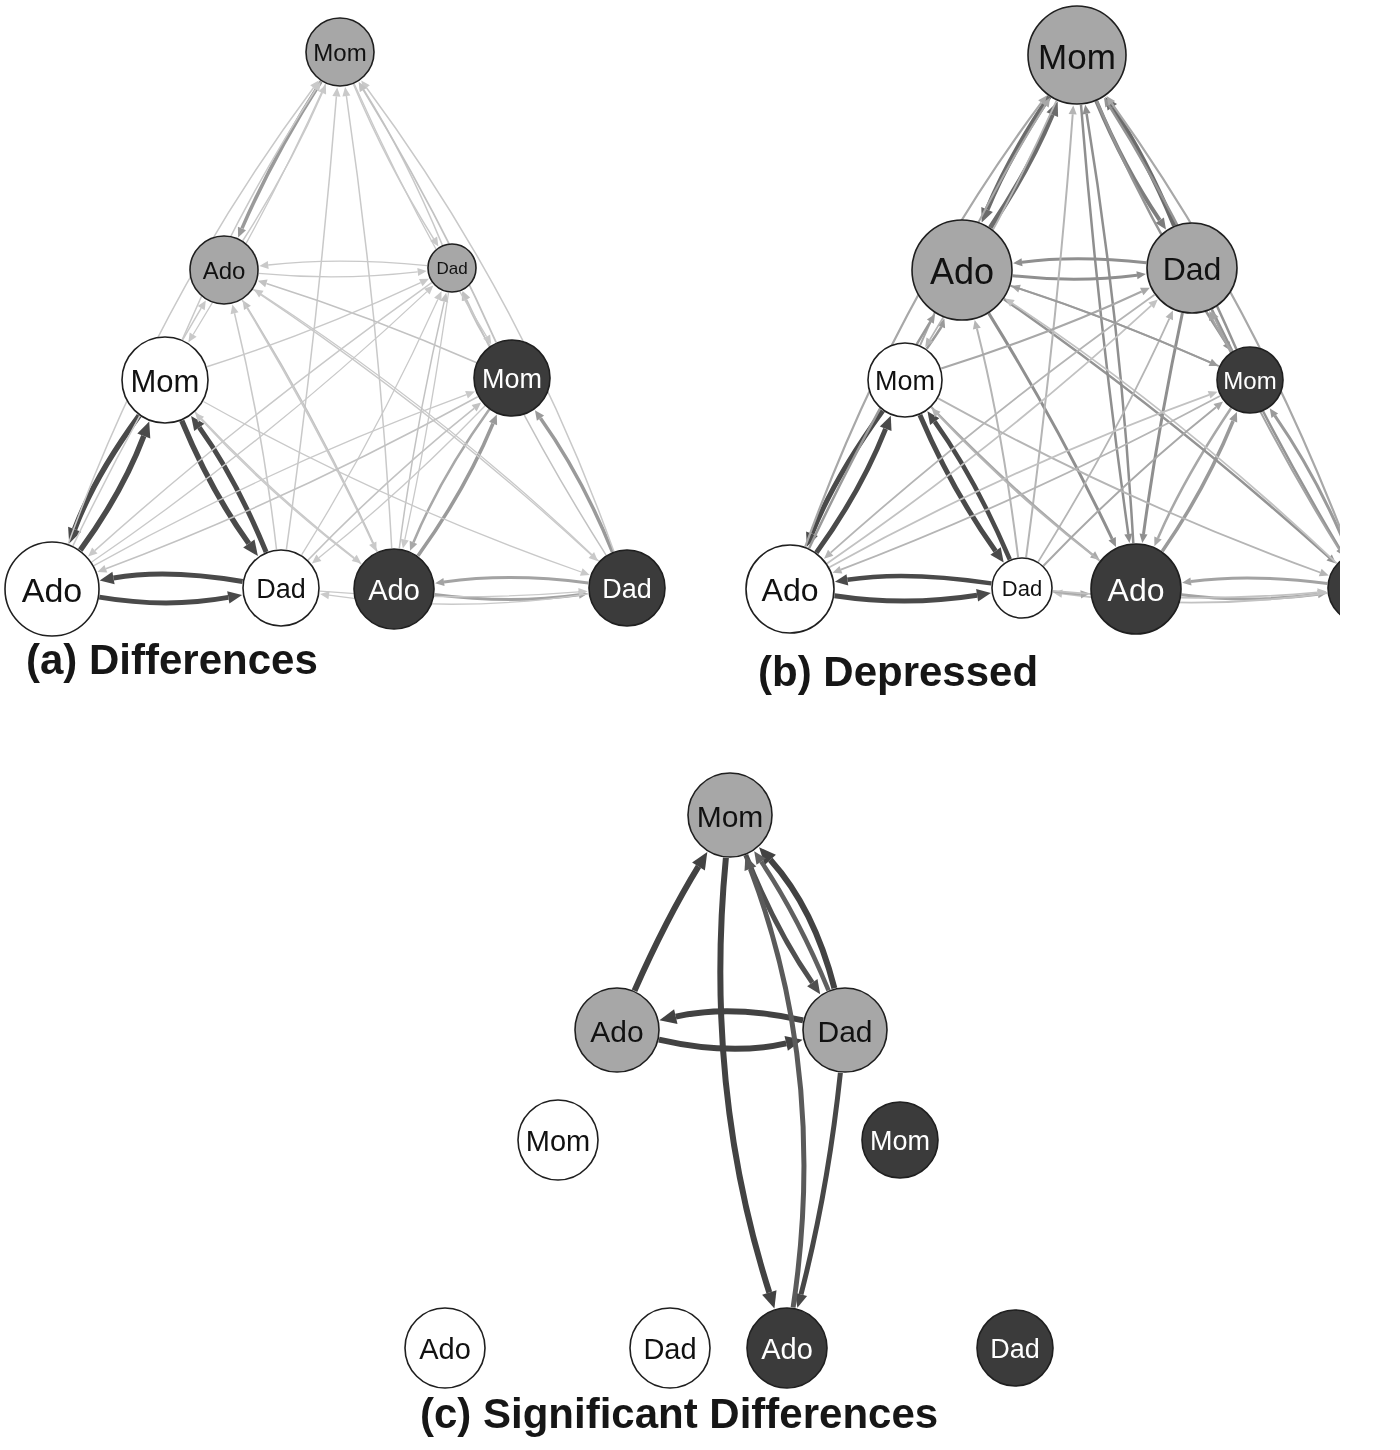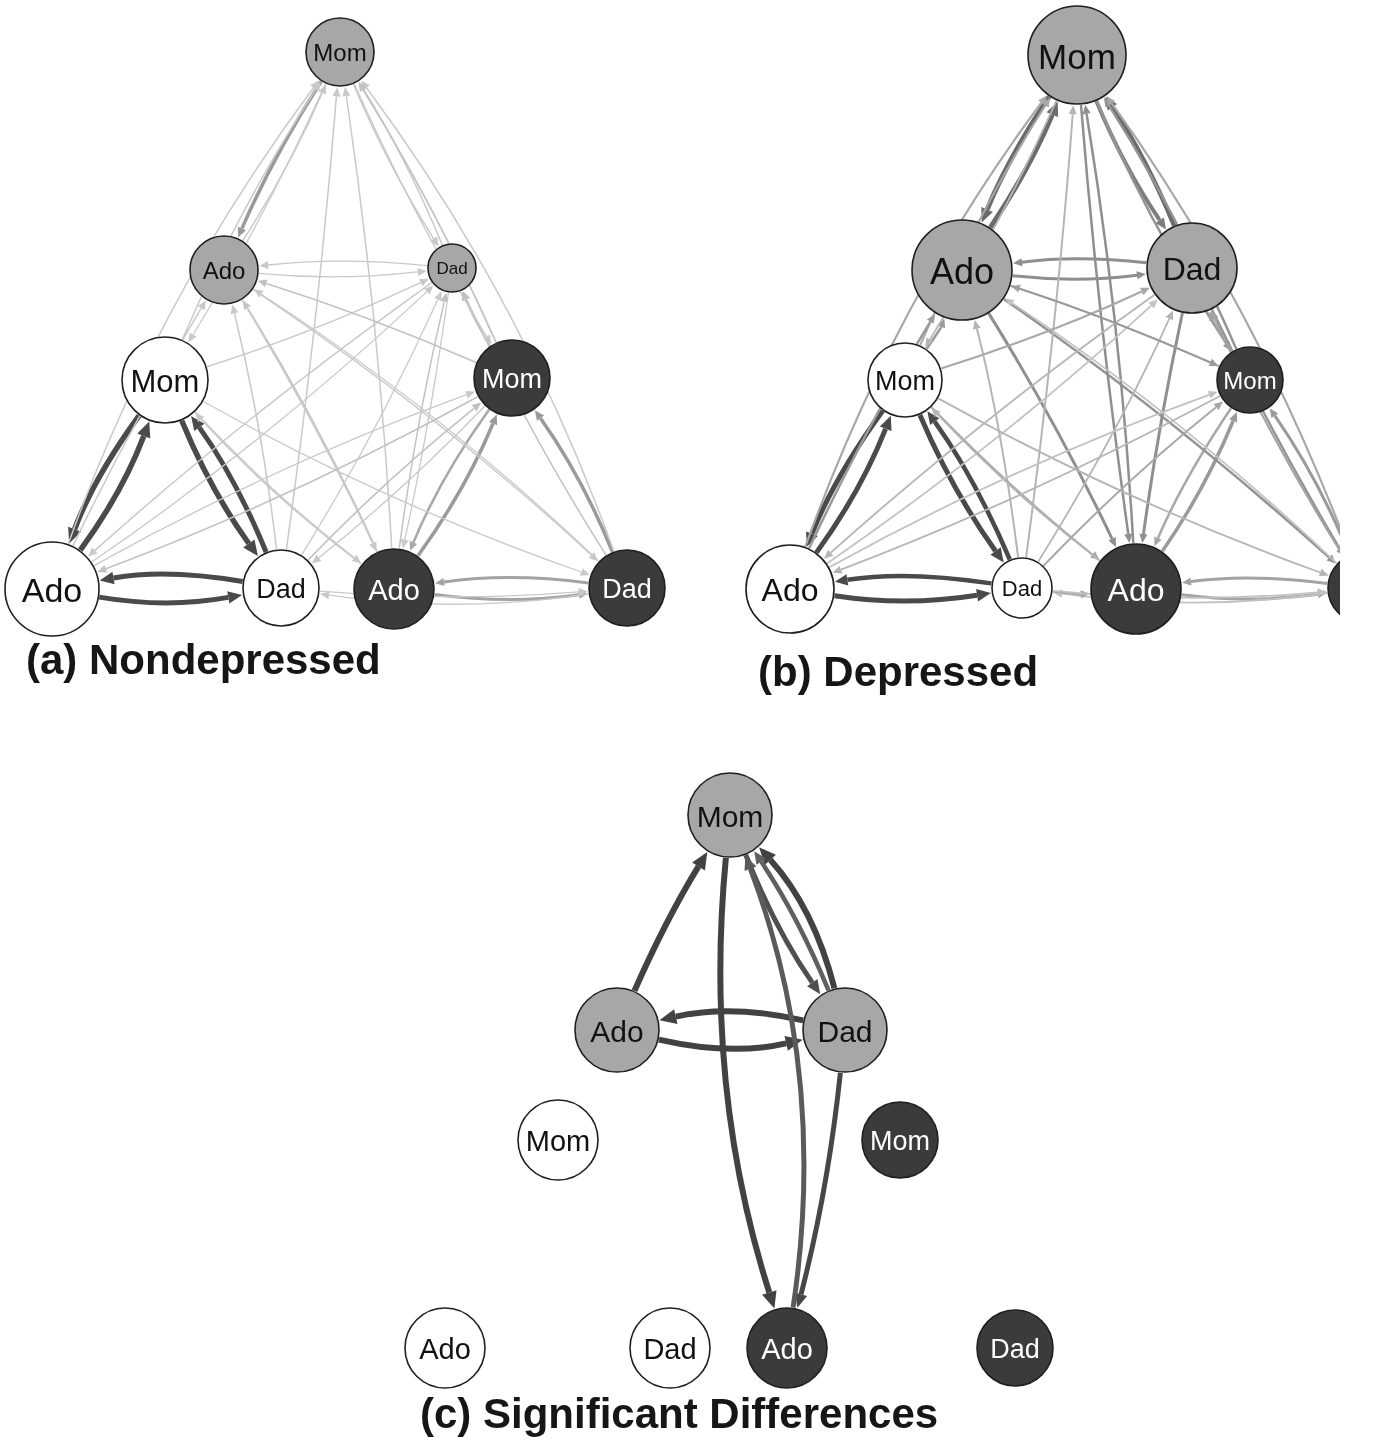--- a/index.html
+++ b/index.html
@@ -287,16 +287,16 @@
         <circle cx="445" cy="1348" r="40" fill="#ffffff" stroke="#1f1f1f" stroke-width="1.6"></circle>
         <text x="445" y="1348" text-anchor="middle" dominant-baseline="central" dy="0.04em" fill="#111111" font-size="29">Ado</text>
         <circle cx="670" cy="1348" r="40" fill="#ffffff" stroke="#1f1f1f" stroke-width="1.6"></circle>
         <text x="670" y="1348" text-anchor="middle" dominant-baseline="central" dy="0.04em" fill="#111111" font-size="29">Dad</text>
         <circle cx="787" cy="1348" r="40" fill="#3b3b3b" stroke="#1f1f1f" stroke-width="1.6"></circle>
         <text x="787" y="1348" text-anchor="middle" dominant-baseline="central" dy="0.04em" fill="#ffffff" font-size="29">Ado</text>
         <circle cx="1015" cy="1348" r="38" fill="#3b3b3b" stroke="#1f1f1f" stroke-width="1.6"></circle>
         <text x="1015" y="1348" text-anchor="middle" dominant-baseline="central" dy="0.04em" fill="#ffffff" font-size="27">Dad</text>
       </g>
     </svg>
-  <div class="caption" style="left:26px;top:636px">(a) Nondepressed</div>
+  <div class="caption" style="left:26px;top:636px">(a) Differences</div>
   <div class="caption" style="left:420px;top:1390px">(c) Significant Differences</div>
   <div class="caption" style="left:758px;top:648px">(b) Depressed</div>
 </div>
 
 </body></html>

